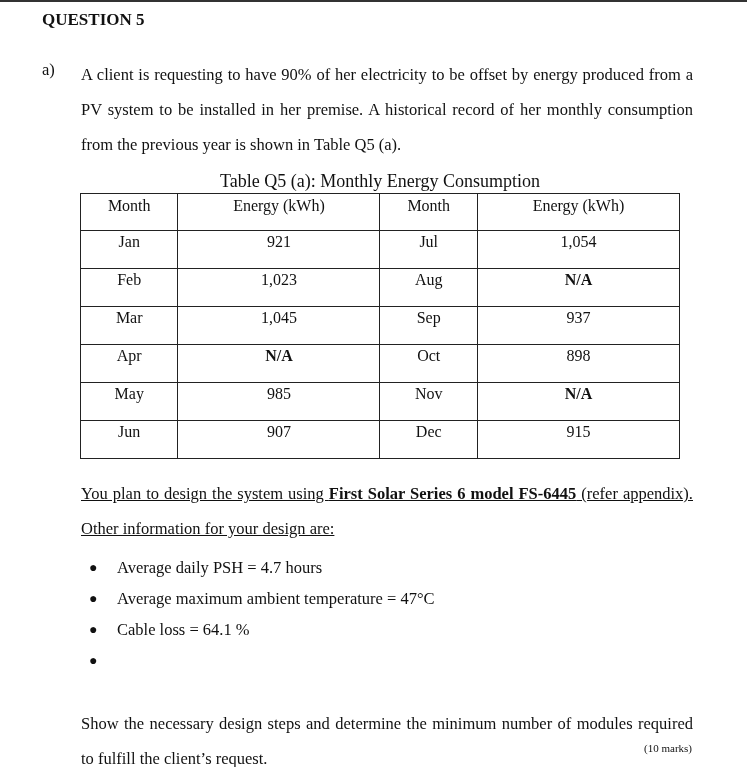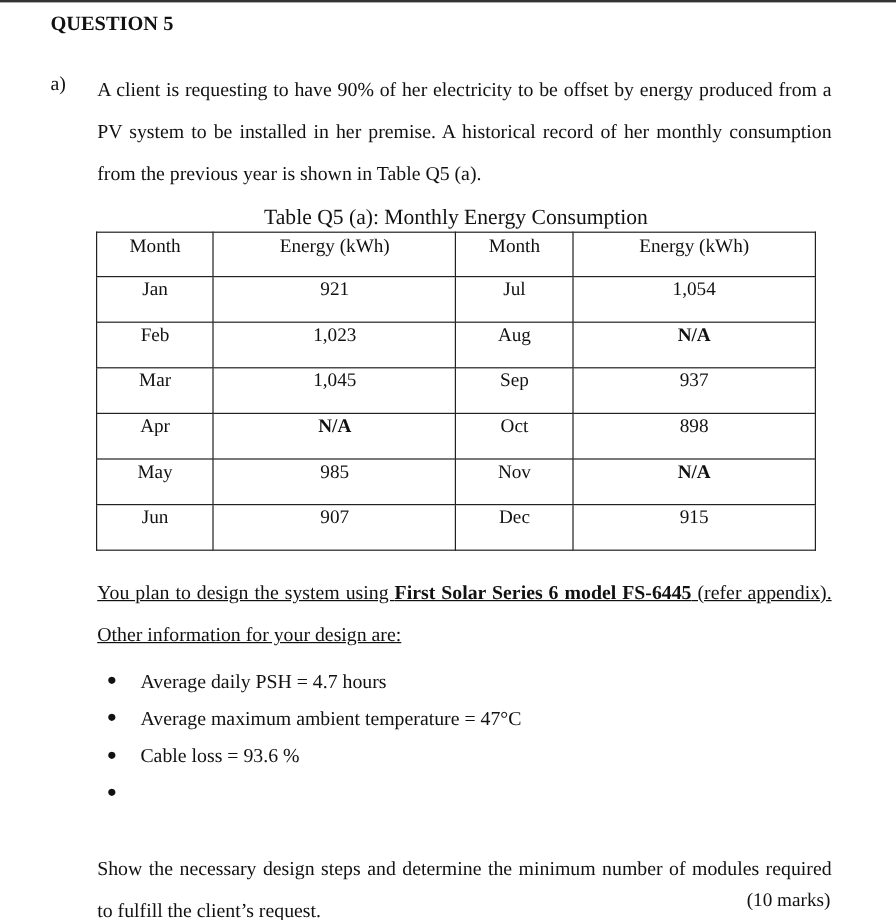--- a/index.html
+++ b/index.html
@@ -22,21 +22,21 @@
     border: 1.5px solid #222; text-align: center; vertical-align: top; padding-top: 2px; font-weight: normal;
   }
   table.energy th { height: 32px; padding-top: 3px; }
   table.energy td { height: 32px; }
   .bold { font-weight: bold !important; }
   .para2 { top: 476px; text-decoration: underline; }
   .bullets { position: absolute; left: 81px; top: 554px; font-size: 16.5px; }
   .bullet { height: 31px; line-height: 27px; display: flex; }
   .dot { width: 36px; padding-left: 8px; box-sizing: border-box; font-size: 14px; }
   .para3 { top: 677px; margin-top: 29px; }
-  .marks { position: absolute; right: 55px; top: 742px; font-size: 16px; }
+  .marks { position: absolute; right: 55px; top: 742px; font-size: 11px; }
 </style>
 </head>
 <body>
 
 <div class="top-rule"></div>
 
 <div class="q-title">QUESTION 5</div>
 <div class="q-label">a)</div>
 <div class="para para1">A client is requesting to have 90% of her electricity to be offset by energy produced from a PV system to be installed in her premise. A historical record of her monthly consumption from the previous year is shown in Table Q5 (a).</div>
 
@@ -99,21 +99,21 @@
   <div class="bullet">
     <span class="dot">●</span>
     <span>Average daily PSH = 4.7 hours</span>
   </div>
   <div class="bullet">
     <span class="dot">●</span>
     <span>Average maximum ambient temperature = 47°C</span>
   </div>
   <div class="bullet">
     <span class="dot">●</span>
-    <span>Cable loss = 93.6 %</span>
+    <span>Cable loss = 64.1 %</span>
   </div>
   <div class="bullet">
     <span class="dot">●</span>
   </div>
 </div>
 
 <div class="para para3">Show the necessary design steps and determine the minimum number of modules required to fulfill the client’s request.</div>
 
 <div class="marks">(10 marks)</div>
 

